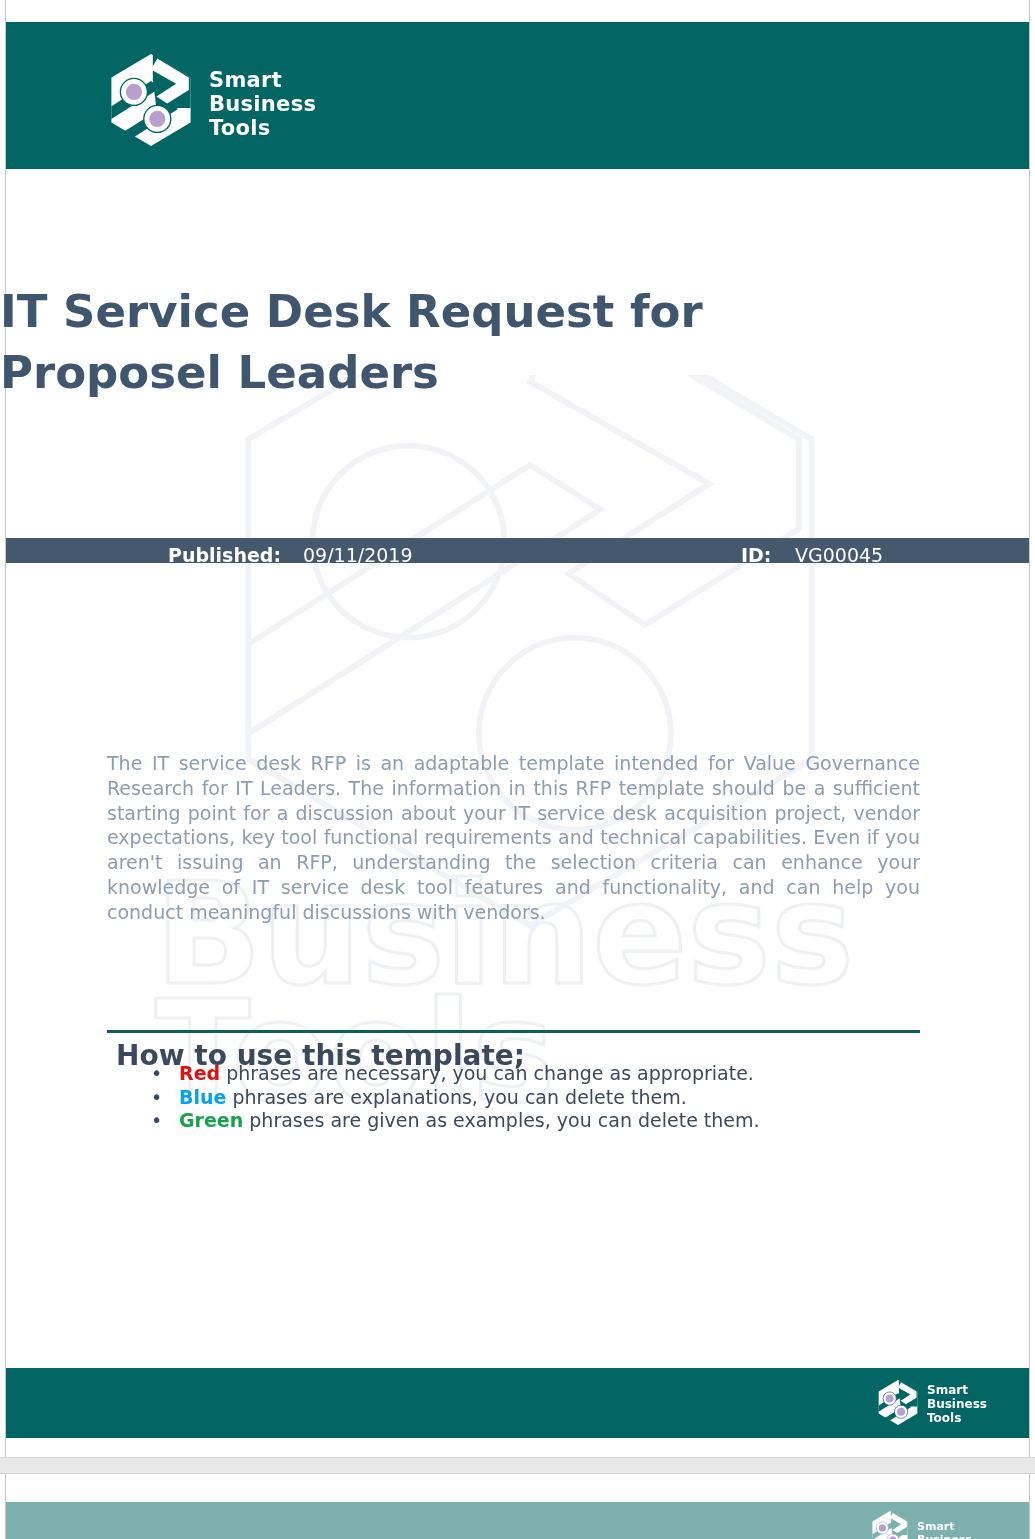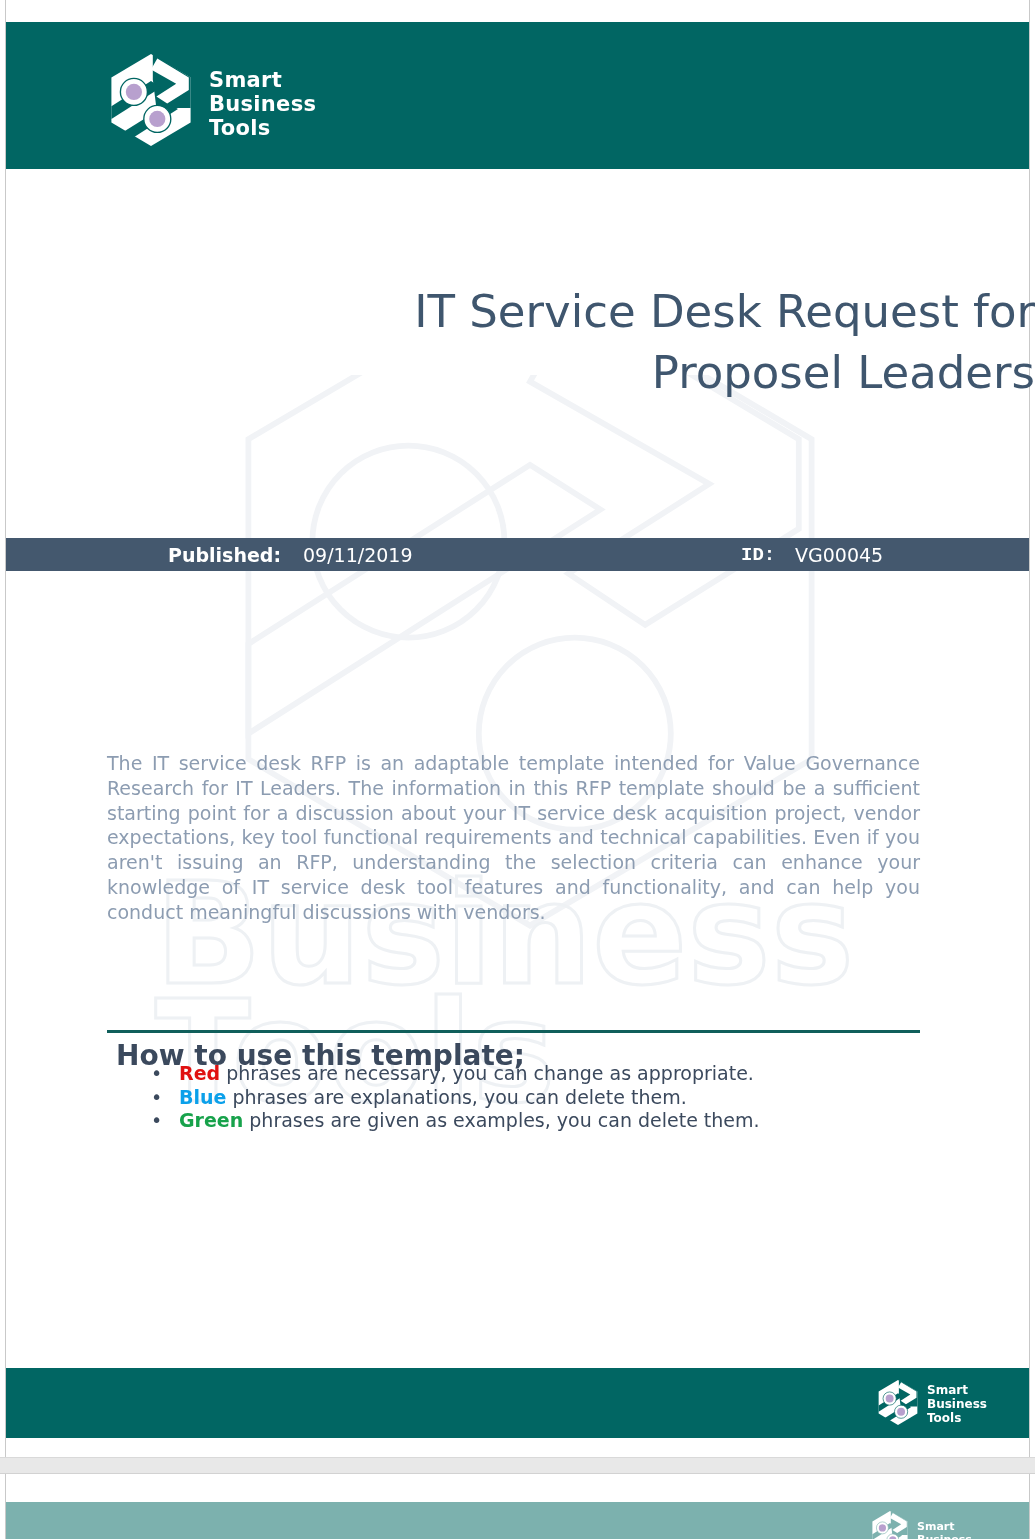--- a/index.html
+++ b/index.html
@@ -19,32 +19,32 @@
   .logo-wrap{position:absolute;display:flex;align-items:center;}
   .logo-wrap .brandtext{color:#fff;font-weight:bold;}
   .header-band .logo-wrap{left:100px;top:30px;--bg:#016663;}
   .header-band .logo-svg{width:90px;height:96px;}
   .header-band .brandtext{margin-left:13px;margin-top:8px;font-size:21px;line-height:24px;letter-spacing:.3px;}
   
   .watermark{position:absolute;left:95px;top:375px;pointer-events:none;}
   
   .doc-title{
     position:absolute;left:0;right:0;top:281px;
-    text-align:right;font-weight:normal;
+    text-align:left;font-weight:bold;
     font-size:45px;line-height:61px;color:#3f566e;
   }
   
   .meta-bar{
-    position:absolute;left:6px;right:6px;top:538px;height:33px;
+    position:absolute;left:6px;right:6px;top:538px;height:25px;
     background:#44586e;color:#ffffff;font-size:19px;line-height:35px;
   }
   .meta-bar span{position:absolute;top:0;white-space:nowrap;}
   .mb-publab{left:162px;font-weight:bold;}
   .mb-pubval{left:297px;}
-  .mb-idlab{left:735px;font-weight:bold;font-family:Liberation Mono, monospace;}
+  .mb-idlab{left:735px;font-weight:bold;}
   .mb-idval{left:789px;}
   
   .intro{
     position:absolute;left:107px;width:813px;top:732px;
     color:#8c9cb1;font-size:19px;line-height:24.8px;
     text-align:justify;
   }
   
   .section-rule{position:absolute;left:107px;width:813px;top:1030px;height:3px;background:#105f5b;}
   .howto-heading{position:absolute;left:116px;top:1039px;font-size:28px;font-weight:bold;color:#3b495d;}

